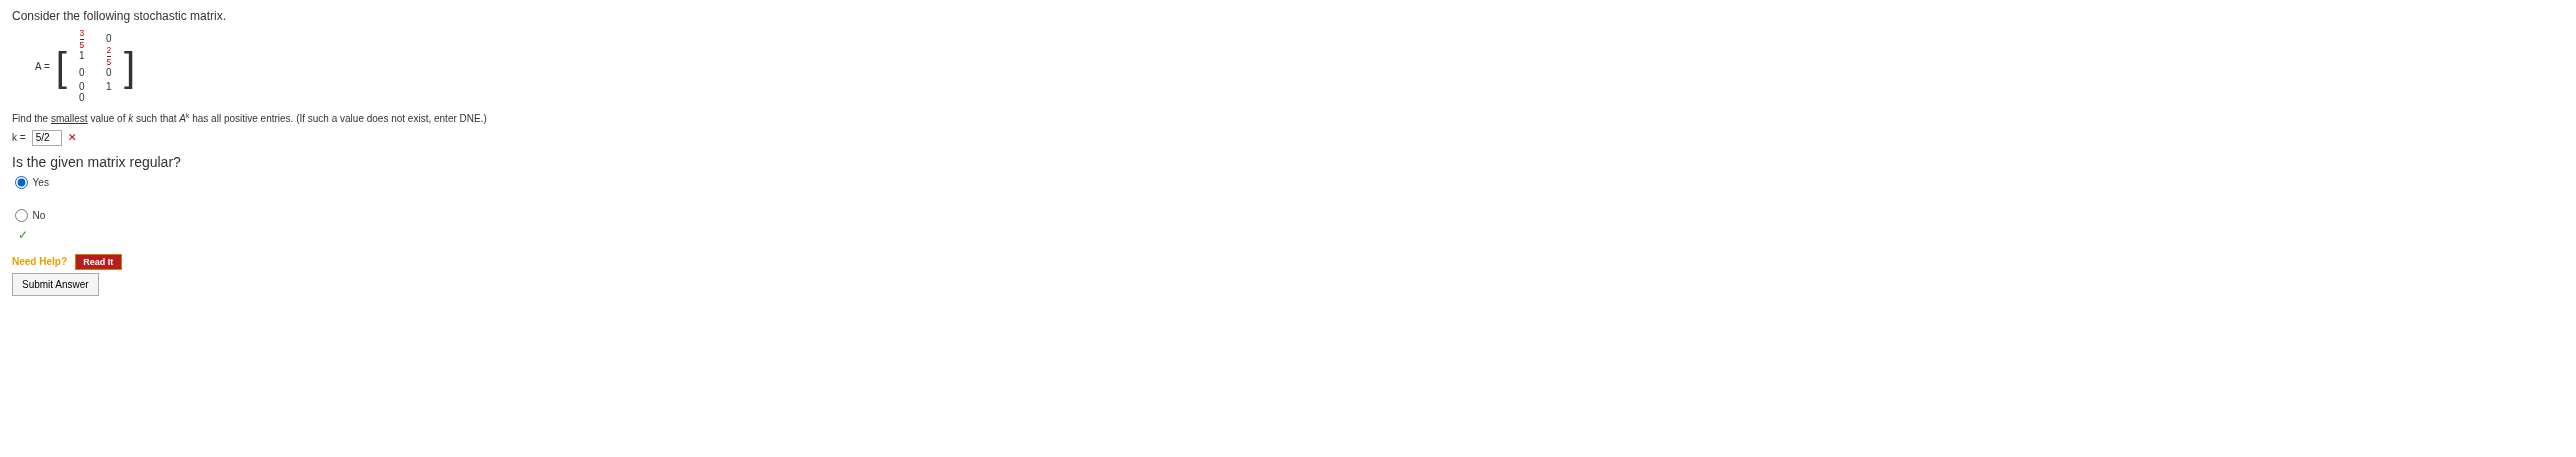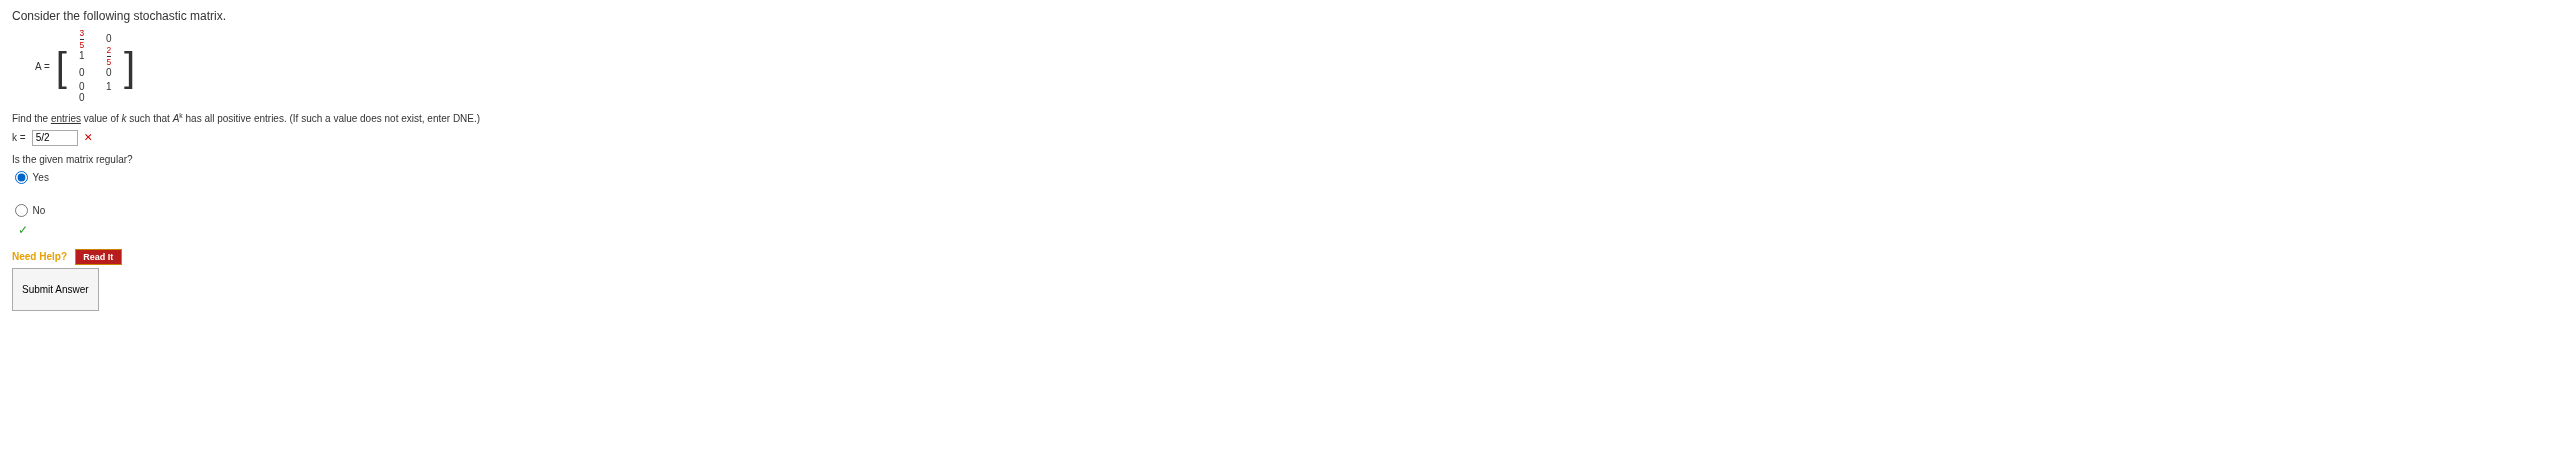--- a/index.html
+++ b/index.html
@@ -90,33 +90,33 @@
       gap: 6px;
     }
 
     .k-label {
       font-size: 10px;
     }
 
     .k-input {
       border: 0.8px solid #aaa;
       padding: 1.5px 3px;
-      width: 46px;
+      width: 30px;
       font-size: 10px;
     }
 
     .x-icon {
       color: #c00;
       font-size: 10.7px;
       cursor: pointer;
     }
 
     .regular-question {
       margin-bottom: 6px;
-      font-size: 10px;
+      font-size: 14px;
     }
 
     .radio-group {
       display: flex;
       flex-direction: column;
       gap: 20px;
       margin-left: 3px;
       margin-bottom: 6px;
     }
 
@@ -162,21 +162,21 @@
       font-weight: bold;
     }
 
     .submit-row {
       margin-top: 3px;
     }
 
     .submit-btn {
       background: #f5f5f5;
       border: 0.8px solid #aaa;
-      padding: 15px 9px;
+      padding: 5px 9px;
       font-size: 10px;
       cursor: pointer;
     }
 
     .underline {
       text-decoration: underline;
     }
 
     sup {
       font-size: 6.8px;
@@ -215,21 +215,21 @@
 
       <div class="cell">0</div>
       <div class="cell">1</div>
       <div class="cell">0</div>
     </div>
     <span class="bracket-right">]</span>
   </div>
 </div>
 
 <div class="find-text">
-  <span>Find the <span class="underline">entries</span> value of <i>k</i> such that <i>A</i><sup>k</sup> has all positive entries. (If such a value does not exist, enter DNE.)</span>
+  <span>Find the <span class="underline">smallest</span> value of <i>k</i> such that <i>A</i><sup>k</sup> has all positive entries. (If such a value does not exist, enter DNE.)</span>
 </div>
 
 <div class="k-row">
   <span class="k-label">k =</span>
   <input class="k-input" type="text" value="5/2" style="">
   <span class="x-icon">✕</span>
 </div>
 
 <div class="regular-question">
   <span>Is the given matrix regular?</span>

